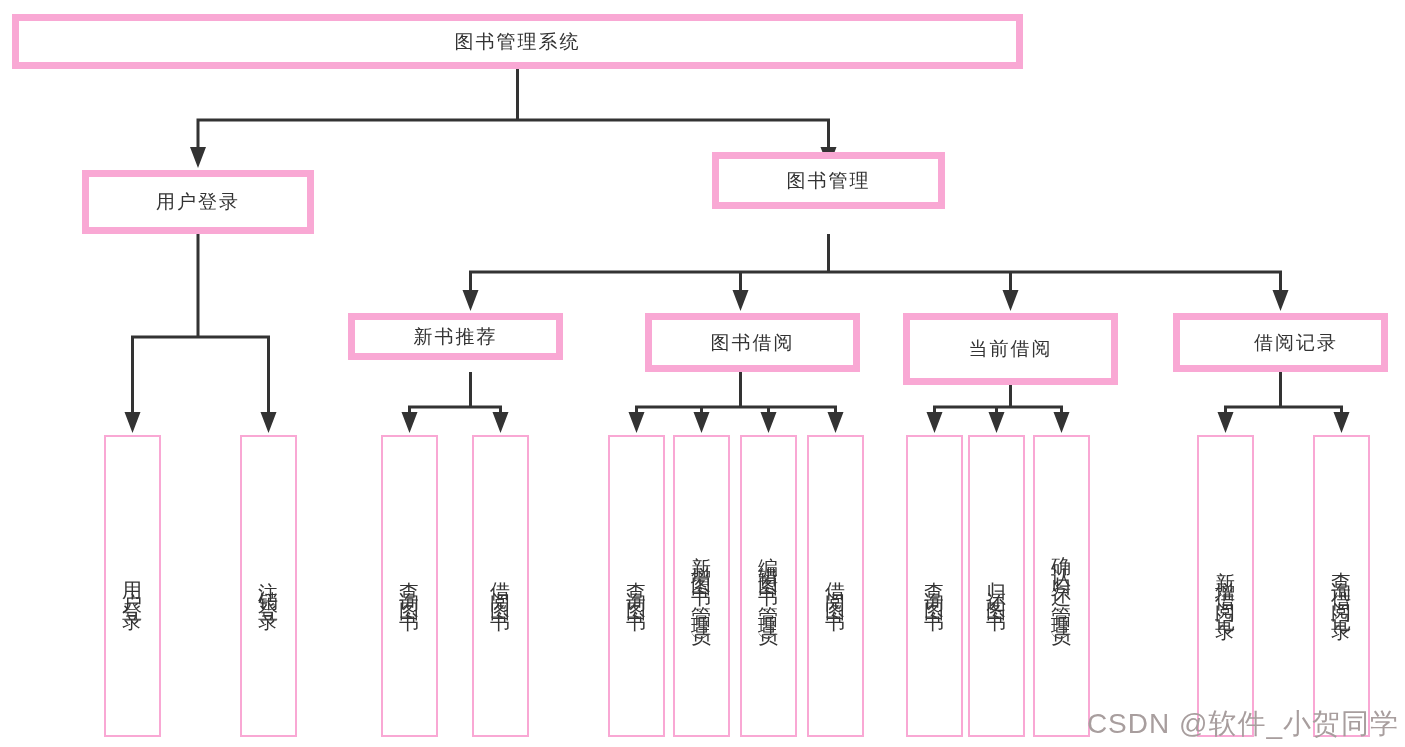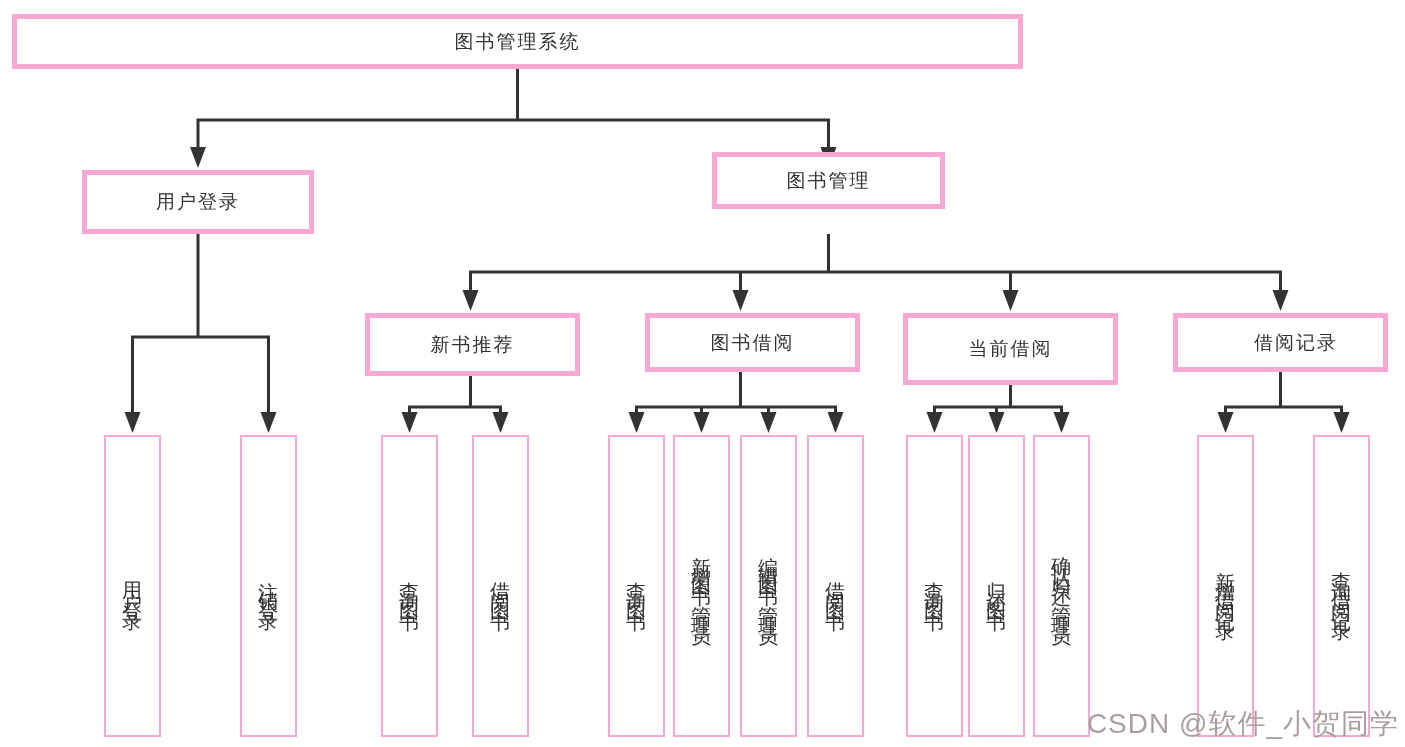--- a/index.html
+++ b/index.html
@@ -8,21 +8,21 @@
     width:1405px;height:747px;
     background:#ffffff;
     font-family:"Liberation Sans","DejaVu Sans",sans-serif;
     color:#333333;
     overflow:hidden;
   }
   #connector-svg{position:absolute;left:0;top:0;z-index:1;}
   .node{
     position:absolute;
     background:#ffffff;
-    border:5px solid #f9a8d4;
+    border:7px solid #f9a8d4;
     box-sizing:border-box;
     display:flex;
     align-items:center;
     justify-content:center;
     z-index:2;
   }
   .node span{
     font-size:19px;
     letter-spacing:2px;
     color:#333333;
@@ -90,21 +90,21 @@
     <span>图书管理系统</span>
   </div>
 
   <div class="node" style="left:82px;top:170px;width:232px;height:64px;">
     <span>用户登录</span>
   </div>
   <div class="node" style="left:712px;top:152px;width:233px;height:57px;">
     <span>图书管理</span>
   </div>
 
-  <div class="node" style="left:365px;top:313px;width:215px;height:63px;">
+  <div class="node" style="left:348px;top:313px;width:215px;height:47px;">
     <span>新书推荐</span>
   </div>
   <div class="node" style="left:645px;top:313px;width:215px;height:59px;">
     <span>图书借阅</span>
   </div>
   <div class="node" style="left:903px;top:313px;width:215px;height:72px;">
     <span>当前借阅</span>
   </div>
   <div class="node" style="left:1173px;top:313px;width:215px;height:59px;padding-left:31px;">
     <span>借阅记录</span>

